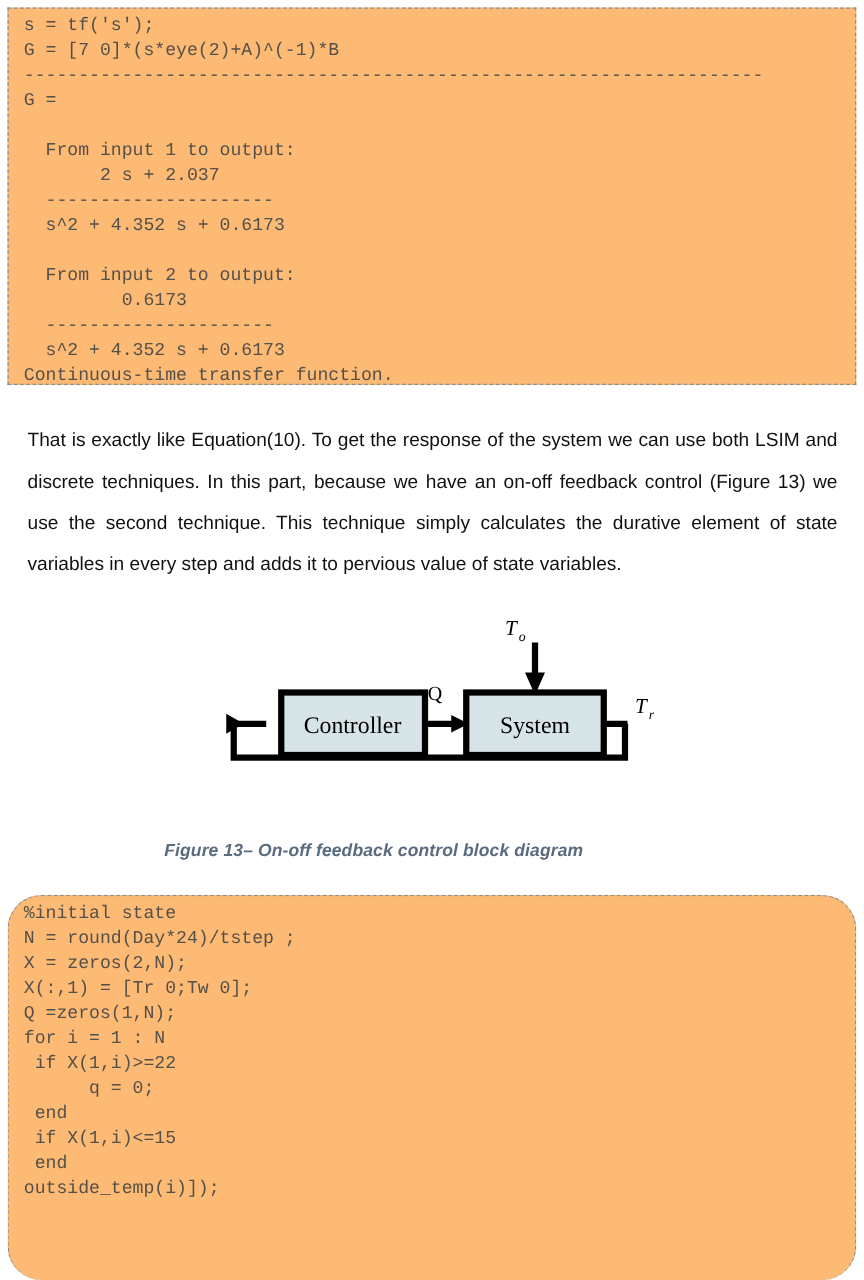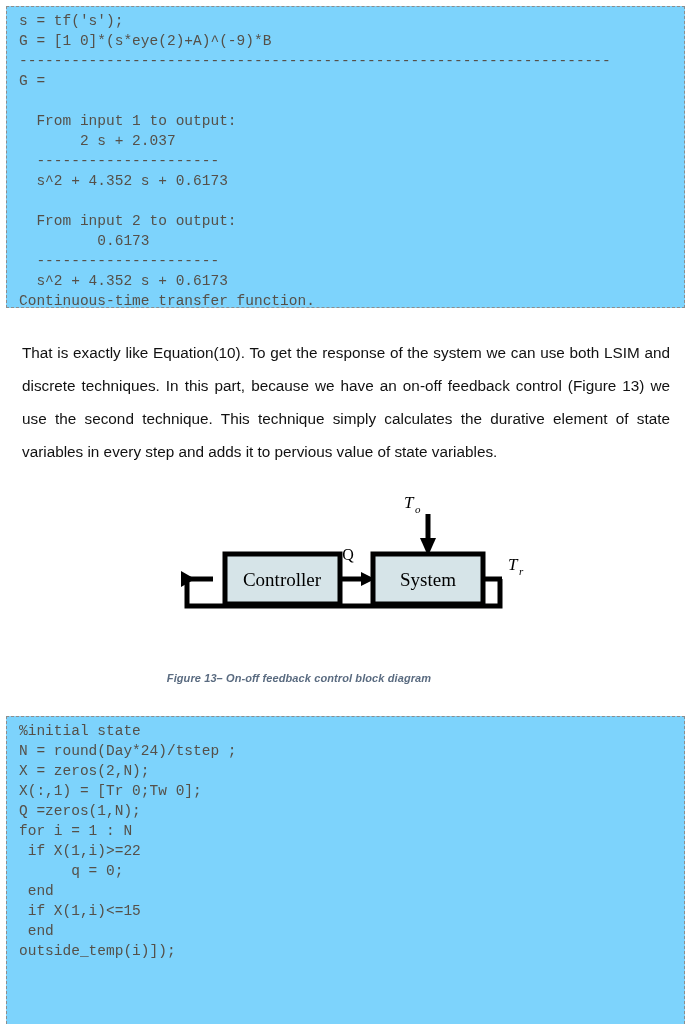--- a/index.html
+++ b/index.html
@@ -15,27 +15,27 @@
     font-family: "Liberation Sans", sans-serif;
     color: #1a1a1a;
   }
 
   
   .code-block {
     position: absolute;
     left: 6px;
     width: 679px;
     box-sizing: border-box;
-    background: #7dd3fc;
+    background: #fdba74;
     border: 1px dashed #8d8d8d;
     padding: 4px 0 4px 0;
     overflow: hidden;
   }
   #code-block-1 { top: 6px; height: 302px; }
-  #code-block-2 { top: 716px; height: 308px; border-bottom: none; }
+  #code-block-2 { top: 716px; height: 308px; border-bottom: none; border-radius: 27px; }
 
   .code-line {
     font-family: "Liberation Mono", "DejaVu Sans Mono", monospace;
     font-size: 14.5px;
     line-height: 20px;
     white-space: pre;
     color: #555049;
     padding-left: 12px;
     height: 20px;
   }
@@ -68,21 +68,21 @@
     top: 0;
   }
   #figure-caption {
     position: absolute;
     left: 0;
     top: 186px;
     width: 598px;
     text-align: center;
     font-style: italic;
     font-weight: bold;
-    font-size: 11px;
+    font-size: 14px;
     color: #5a6b80;
     font-family: "Liberation Sans", sans-serif;
     letter-spacing: 0.1px;
   }
 
   .diag-label {
     font-family: "Liberation Serif", serif;
     font-style: italic;
     fill: #000000;
   }
@@ -95,21 +95,21 @@
     font-family: "Liberation Serif", serif;
     font-size: 16px;
     fill: #000000;
   }
 </style>
 </head>
 <body>
 
 <div class="code-block" id="code-block-1">
     <div class="code-line">s = tf('s');</div>
-    <div class="code-line">G = [1 0]*(s*eye(2)+A)^(-9)*B</div>
+    <div class="code-line">G = [7 0]*(s*eye(2)+A)^(-1)*B</div>
     <div class="code-line">--------------------------------------------------------------------</div>
     <div class="code-line">G =</div>
     <div class="code-line blank"> </div>
     <div class="code-line">  From input 1 to output:</div>
     <div class="code-line">       2 s + 2.037</div>
     <div class="code-line">  ---------------------</div>
     <div class="code-line">  s^2 + 4.352 s + 0.6173</div>
     <div class="code-line blank"> </div>
     <div class="code-line">  From input 2 to output:</div>
     <div class="code-line">         0.6173</div>

